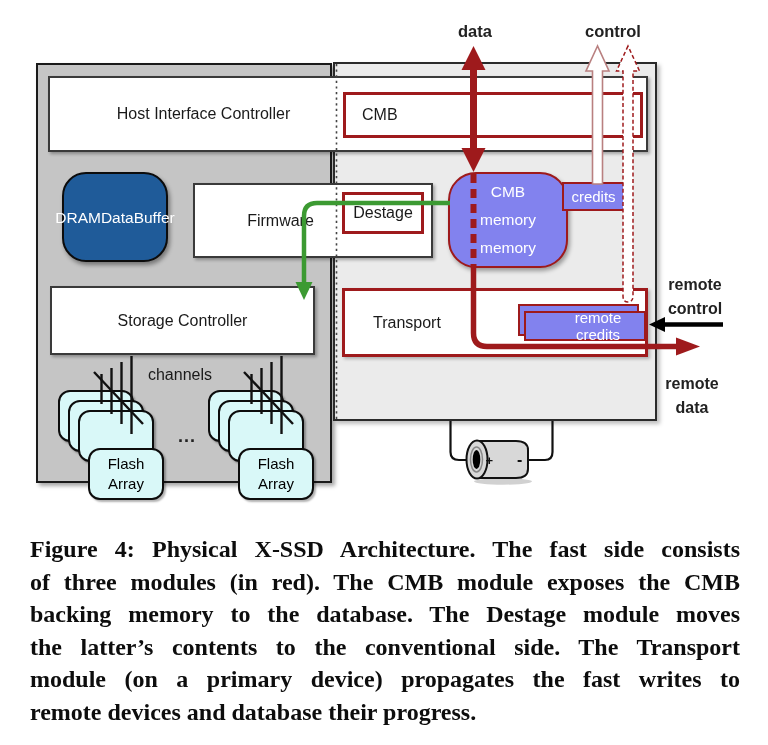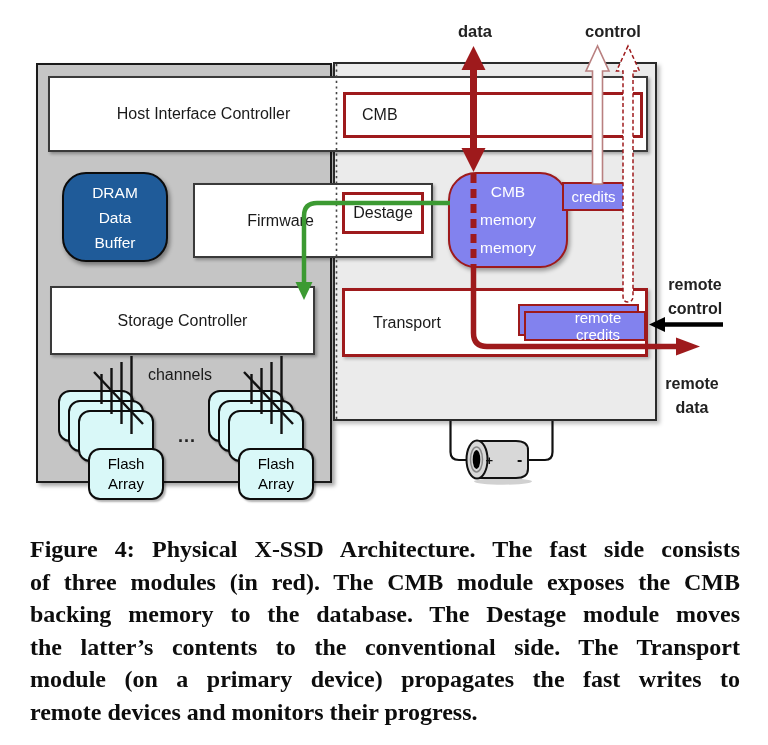--- a/index.html
+++ b/index.html
@@ -19,21 +19,21 @@
   .lbl16{font-size:16px;}
   .host-box{left:48px;top:76px;width:600px;height:76px;}
   .host-label{left:0;top:0;width:287px;height:100%;padding-left:20px;}
   .cmb-box{left:343px;top:92px;width:300px;height:46px;border-width:3.5px;
            display:flex;align-items:center;padding-left:16px;}
   .fw-box{left:193px;top:183px;width:240px;height:75px;}
   .fw-label{left:18px;top:0;width:135px;height:100%;}
   .destage-box{left:342px;top:192px;width:82px;height:42px;}
   .dram{left:62px;top:172px;width:106px;height:90px;background:#1f5b99;color:#fff;
         border:2.5px solid #0c0c0c;border-radius:24px;box-shadow:2px 3px 4px rgba(0,0,0,.4);
-        display:flex;flex-direction:column;align-items:center;justify-content:center;
+        display:flex;flex-direction:row;align-items:center;justify-content:center;
         font-size:15.5px;line-height:25px;}
   .cmb-backing{left:448px;top:172px;width:120px;height:96px;border-radius:28px;
         box-shadow:2px 3px 4px rgba(0,0,0,.35);
         display:flex;flex-direction:column;align-items:center;justify-content:center;
         font-size:15.5px;line-height:28px;}
   .credits-box{left:562px;top:182px;width:63px;height:29px;font-size:15px;}
   .storage-box{left:50px;top:286px;width:265px;height:69px;}
   .channels-label{left:120px;top:366px;width:120px;font-size:16px;text-align:center;}
   .transport-box{left:342px;top:288px;width:306px;height:69px;box-shadow:2px 2px 3px rgba(0,0,0,.25);
                  display:flex;align-items:center;padding-left:28px;}
@@ -183,16 +183,16 @@
     <div>remote</div>
     <div>data</div>
   </div>
 
   <div class="caption">
     <div class="cap-line">Figure 4: Physical X-SSD Architecture. The fast side consists</div>
     <div class="cap-line">of three modules (in red). The CMB module exposes the CMB</div>
     <div class="cap-line">backing memory to the database. The Destage module moves</div>
     <div class="cap-line">the latter’s contents to the conventional side. The Transport</div>
     <div class="cap-line">module (on a primary device) propagates the fast writes to</div>
-    <div class="cap-line last">remote devices and monitors their progress.</div>
+    <div class="cap-line last">remote devices and database their progress.</div>
   </div>
 
 </div>
 
 </body></html>

